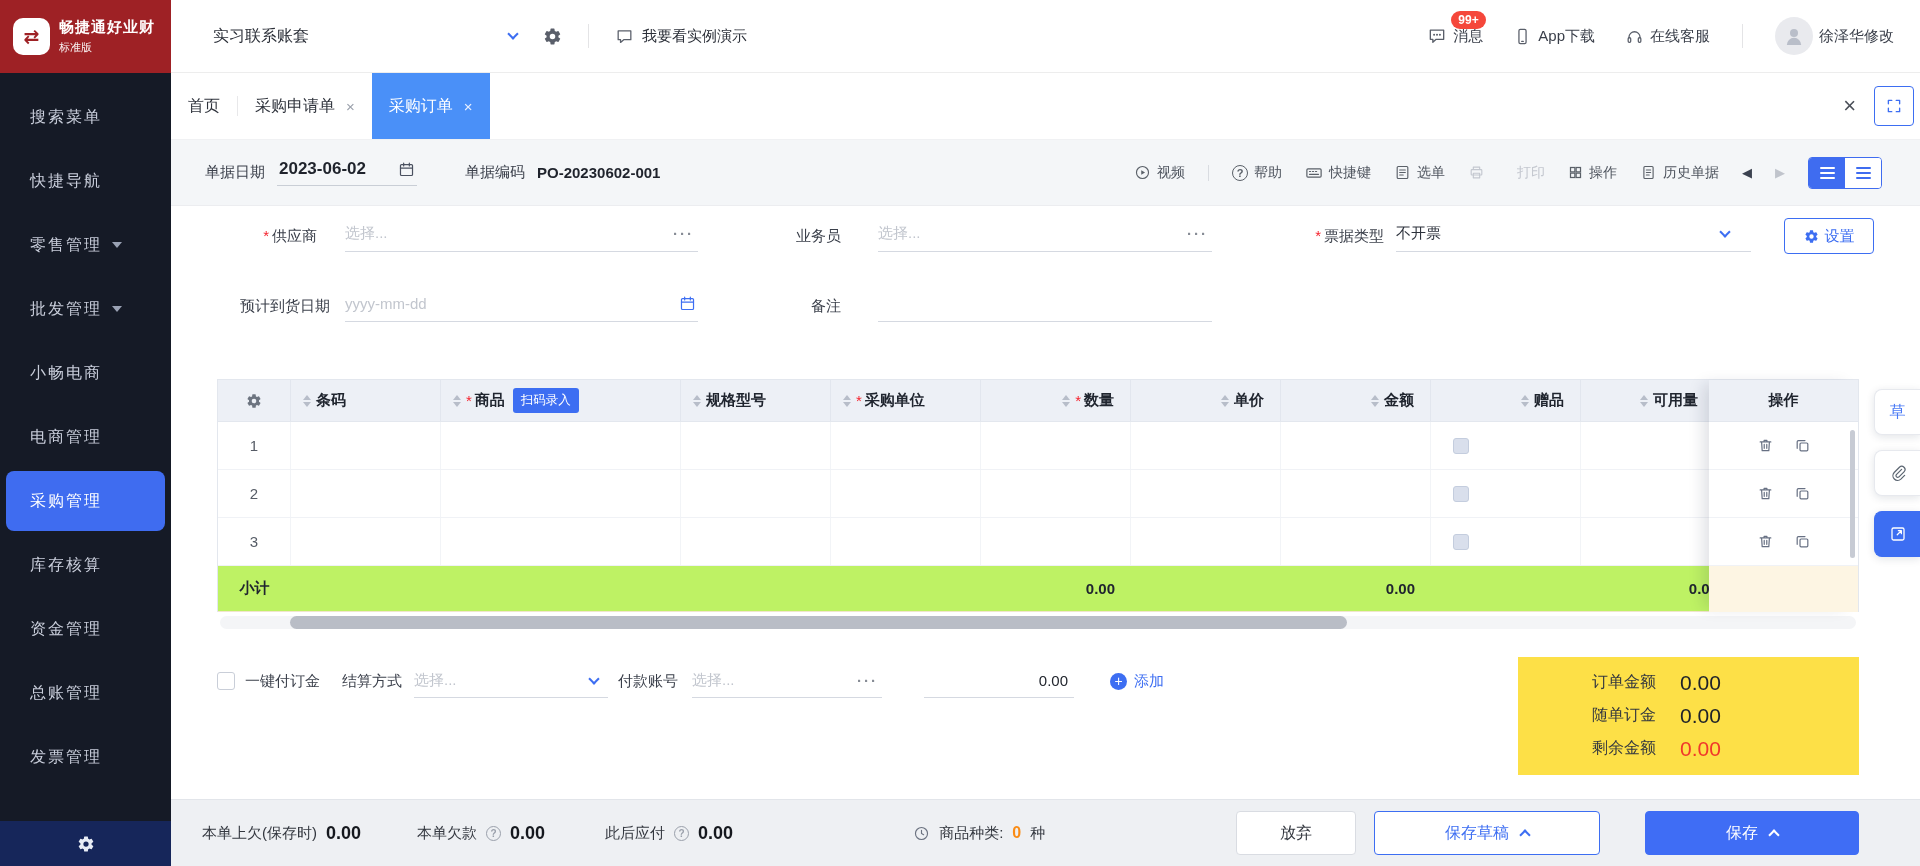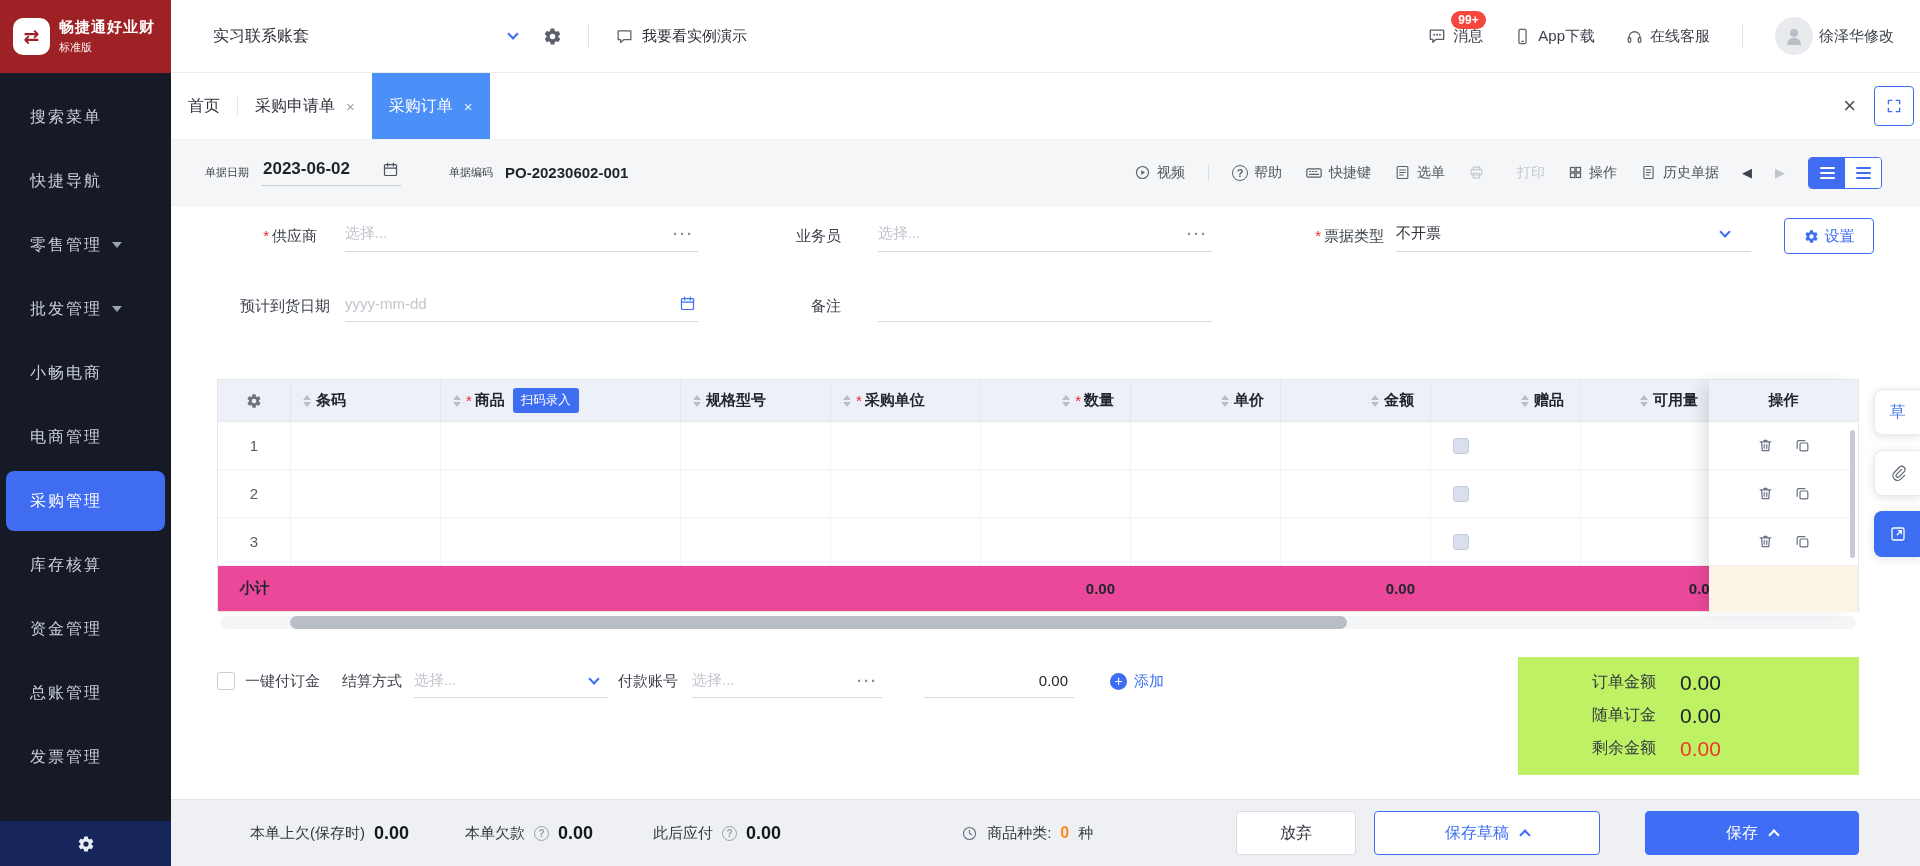--- a/index.html
+++ b/index.html
@@ -46,21 +46,21 @@
 .tab.active{background:#4a90f8;color:#fff;}
 .tab-close{font-size:15px;color:#9aa0ab;line-height:1;}
 .tab.active .tab-close{color:#eaf1ff;}
 .vsep{width:1px;height:20px;background:#e8e8ea;align-self:center;}
 .tabbar-right{margin-left:auto;display:flex;align-items:center;gap:18px;padding-right:6px;}
 .page-close{font-size:22px;color:#4a4f58;cursor:pointer;}
 .fullscreen-box{width:40px;height:40px;border:1px solid #3d6ef2;border-radius:4px;color:#3d6ef2;display:flex;align-items:center;justify-content:center;cursor:pointer;background:#fff;}
 
 
 .toolbar{height:66px;background:#f4f6f8;border-bottom:1px solid #ecedf0;display:flex;align-items:center;padding:0 38px 0 34px;}
-.t-label{font-size:11px;color:#3a3f4a;margin-right:12px;}
+.t-label{font-size:15px;color:#3a3f4a;margin-right:12px;}
 .date-field{display:flex;align-items:center;border-bottom:1px solid #c9ced6;padding:0 2px 6px;width:140px;cursor:pointer;}
 .date-val{font-size:17px;font-weight:bold;color:#1f232c;}
 .date-field svg{margin-left:auto;color:#4a5160;}
 .code-label{margin-left:48px;}
 .code-val{font-size:15px;font-weight:bold;color:#1f232c;}
 .toolbar-actions{margin-left:auto;display:flex;align-items:center;gap:23px;}
 .ta{display:flex;align-items:center;gap:6px;font-size:14px;color:#4e545e;cursor:pointer;white-space:nowrap;}
 .ta svg{color:#5a6068;}
 .ta.disabled{color:#c3c7cf;cursor:default;gap:32px;}
 .ta.disabled svg{color:#c3c7cf;}
@@ -102,21 +102,21 @@
 .sorts .up{border-bottom:5px solid #b7bdc9;}
 .sorts .dn{border-top:5px solid #b7bdc9;}
 .scan-badge{background:#3d6ef2;color:#fff;font-size:12.5px;padding:4px 8px;border-radius:3px;margin-left:8px;font-weight:normal;cursor:pointer;}
 .hgear{color:#6d7480;cursor:pointer;}
 .g-row{height:48px;background:#fff;border-bottom:1px solid #f0f2f6;}
 .g-row .cell{border-right:1px solid #f2f4f7;display:flex;align-items:center;}
 .g-row .cell:last-child{border-right:none;}
 .rownum{justify-content:center;color:#565c66;font-size:15px;}
 .gift-cell{padding-left:22px;}
 .gift-check{width:16px;height:16px;background:#d9dfec;border:1px solid #c4cdde;border-radius:3px;display:inline-block;cursor:pointer;}
-.g-sub{height:46px;background:#ec4899;border-bottom:1px solid #f0e6cc;}
+.g-sub{height:46px;background:#bef264;border-bottom:1px solid #f0e6cc;}
 .g-sub .cell{display:flex;align-items:center;font-size:15px;font-weight:bold;color:#20252f;}
 .sub-label{justify-content:center;}
 .sub-num{justify-content:flex-end;padding-right:16px;}
 .sub-avail{justify-content:flex-end;padding-right:140px;}
 
 .action-col{position:absolute;top:0;right:0;width:149px;height:232px;box-shadow:-10px 0 14px -4px rgba(20,30,60,.13);z-index:5;}
 .ac-head{height:42px;background:#edf0f6;border-bottom:1px solid #e3e7ee;display:flex;align-items:center;justify-content:center;font-size:15px;font-weight:bold;color:#20252f;}
 .ac-row{height:48px;background:#fff;border-bottom:1px solid #f0f2f6;display:flex;align-items:center;justify-content:center;gap:20px;}
 .ac-row .op-ic{color:#677083;cursor:pointer;}
 .ac-sub{height:46px;background:#fdf5e3;}
@@ -134,28 +134,28 @@
 .settle-field{width:194px;margin-left:12px;}
 .settle-field .chev{margin-left:auto;margin-right:10px;}
 .account-field{width:190px;margin-left:14px;}
 .amount-field{width:150px;margin-left:42px;justify-content:flex-end;}
 .amount-val{font-size:15px;color:#22262e;padding-right:6px;}
 .add-btn{display:flex;align-items:center;gap:7px;margin-left:36px;cursor:pointer;}
 .plus-circle{width:17px;height:17px;background:#3d6ef2;color:#fff;border-radius:50%;display:flex;align-items:center;justify-content:center;font-size:14px;line-height:1;}
 .add-text{color:#3d6ef2;font-size:15px;}
 
 
-.summary{position:absolute;left:1347px;top:451px;width:341px;height:118px;background:#bef264;padding:9px 16px;}
+.summary{position:absolute;left:1347px;top:451px;width:341px;height:118px;background:#fde047;padding:9px 16px;}
 .sum-row{height:33px;display:flex;align-items:center;}
 .sum-label{width:122px;text-align:right;font-size:16px;color:#33373f;}
 .sum-val{margin-left:24px;font-size:21px;font-weight:500;color:#1d2129;}
 .sum-val.red{color:#f0382b;}
 
 
-.footbar{position:absolute;left:0;bottom:0;width:1749px;height:67px;background:#eef0f3;border-top:1px solid #e2e5ea;display:flex;align-items:center;padding:0 61px 0 79px;}
+.footbar{position:absolute;left:0;bottom:0;width:1749px;height:67px;background:#eef0f3;border-top:1px solid #e2e5ea;display:flex;align-items:center;padding:0 61px 0 31px;}
 .fgroup{display:flex;align-items:center;gap:9px;white-space:nowrap;}
 .fg-label{font-size:15px;color:#33373f;}
 .fg-val{font-size:18px;font-weight:bold;color:#14171d;}
 .fq{width:15px;height:15px;border:1.3px solid #9aa0ab;border-radius:50%;color:#9aa0ab;font-size:10px;display:inline-flex;align-items:center;justify-content:center;font-weight:bold;}
 .g2{margin-left:56px;}.g3{margin-left:60px;}.g4{margin-left:180px;}
 .kind-ic{color:#6b7280;}
 .kind-num{color:#fa8c16;font-size:16px;font-weight:bold;}
 .fbtns{margin-left:auto;display:flex;align-items:center;gap:18px;}
 .btn{height:44px;border-radius:4px;font-size:16px;display:flex;align-items:center;justify-content:center;cursor:pointer;border:1px solid #d9dce2;background:#fff;color:#33373f;}
 .btn-cancel{width:120px;}

